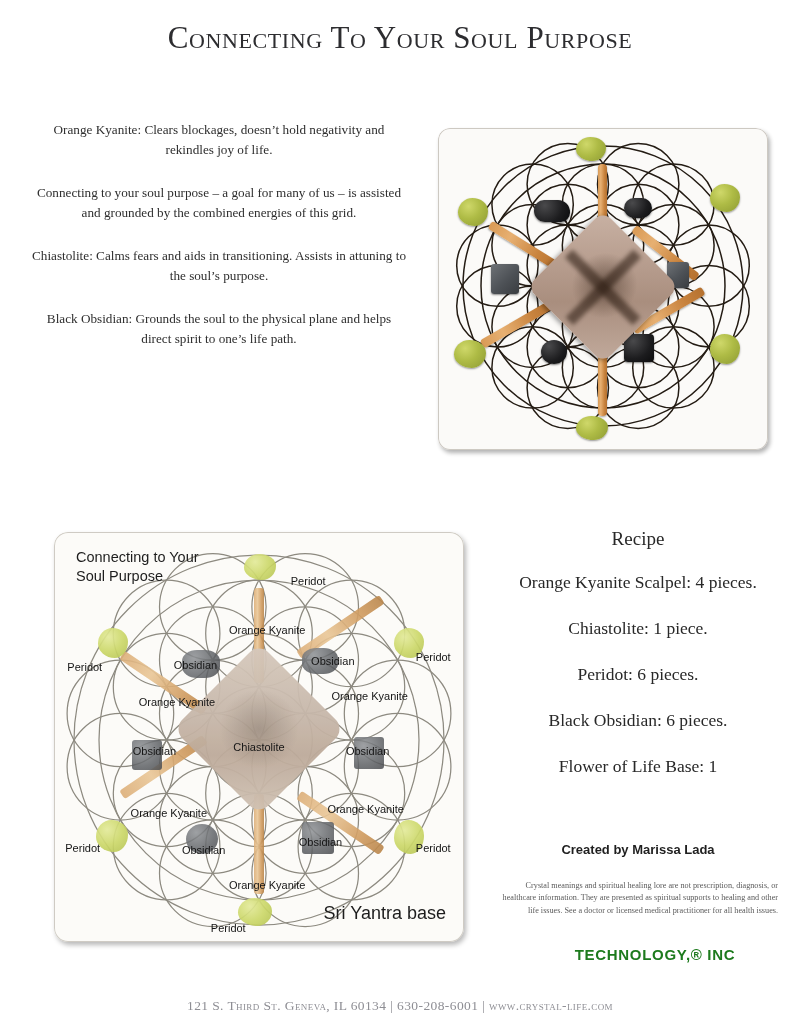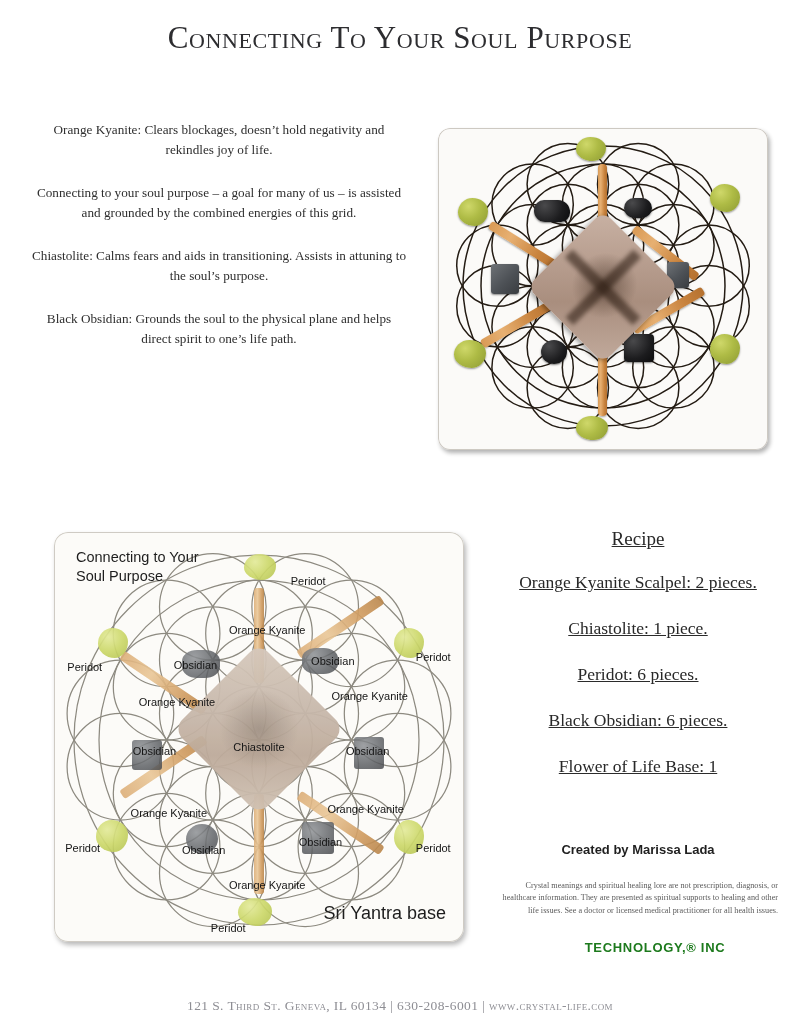--- a/index.html
+++ b/index.html
@@ -218,21 +218,20 @@
     opacity: 0.95;
   }
 
   
   .recipe-col {
     position: absolute;
     top: 528px;
     left: 488px;
     width: 300px;
     text-align: center;
-    text-decoration: underline;
   }
   .recipe-title {
     font-family: "Liberation Serif", serif;
     font-size: 19px;
     color: #282828;
     margin-bottom: 22px;
   }
   .recipe-item {
     font-family: "Liberation Serif", serif;
     font-size: 17.5px;
@@ -282,24 +281,24 @@
     font-family: "DejaVu Sans", sans-serif;
     font-size: 29px;
     font-weight: 700;
     letter-spacing: -0.8px;
     line-height: 1;
   }
   .logo-mark { display: block; }
   .logo-sub {
     text-align: center;
     font-family: "Liberation Sans", sans-serif;
-    font-size: 13px;
+    font-size: 15px;
     font-weight: 700;
     letter-spacing: 0.7px;
-    margin-top: 2px;
+    margin-top: 8px;
     margin-left: 34px;
   }
 
   
   .footer {
     position: absolute;
     top: 998px;
     left: 0;
     width: 800px;
     text-align: center;
@@ -471,21 +470,21 @@
     <div class="diag-label" style="left:36.5%; top:77.5%;">Obsidian</div>
     <div class="diag-label" style="left:65%;   top:75.5%;">Obsidian</div>
     <div class="diag-label" style="left:92.5%; top:77%;">Peridot</div>
     <div class="diag-label" style="left:52%;   top:86%;">Orange Kyanite</div>
     <div class="diag-label" style="left:42.5%; top:96.5%;">Peridot</div>
   </div>
 </div>
 
 <div class="recipe-col">
   <div class="recipe-title">Recipe</div>
-  <div class="recipe-item">Orange Kyanite Scalpel: 2 pieces.</div>
+  <div class="recipe-item">Orange Kyanite Scalpel: 4 pieces.</div>
   <div class="recipe-item">Chiastolite: 1 piece.</div>
   <div class="recipe-item">Peridot: 6 pieces.</div>
   <div class="recipe-item">Black Obsidian: 6 pieces.</div>
   <div class="recipe-item">Flower of Life Base: 1</div>
 </div>
 
 <div class="credit">Created by Marissa Lada</div>
 <div class="disclaimer">Crystal  meanings and spiritual healing lore are not prescription, diagnosis, or healthcare information. They are presented as spiritual supports to healing and other life issues. See a doctor or licensed medical practitioner for all health issues.</div>
 
 <div class="logo">

